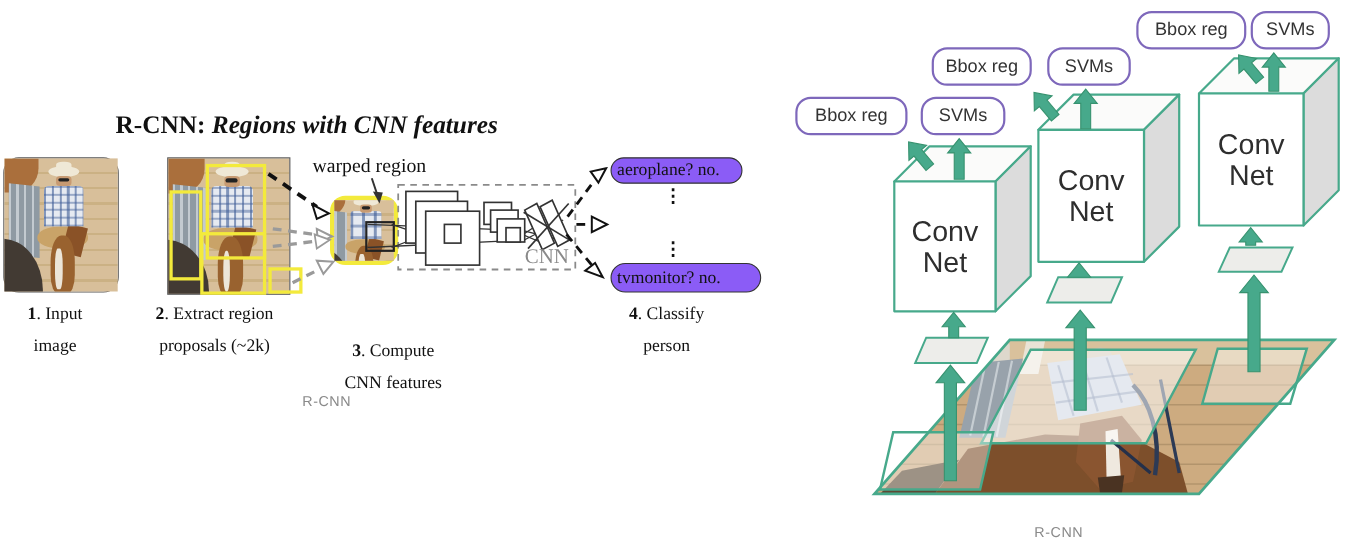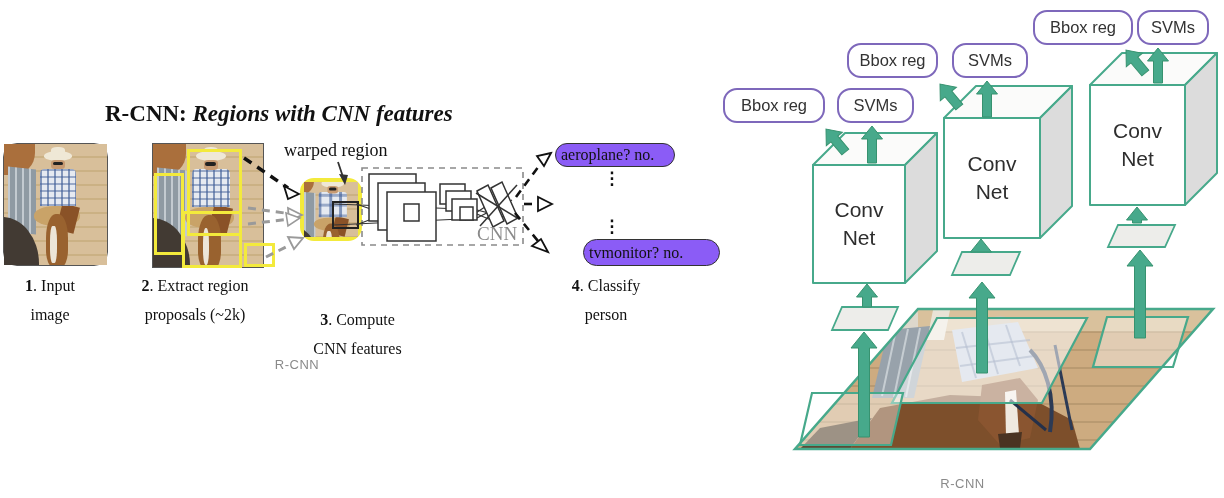--- a/index.html
+++ b/index.html
@@ -43,21 +43,21 @@
   .region-box{position:absolute;border:3px solid var(--yellow);box-sizing:border-box;}
   .warped-wrap{left:300px;top:178px;width:62px;height:63px;border:4px solid var(--yellow);box-sizing:border-box;}
   .warped-wrap .photo>div{}
   .photo--zoom{transform:scale(1.5);transform-origin:52% 24%;}
   .rf-square{position:absolute;left:28px;top:19px;width:23px;height:24px;border:2px solid #222;}
 
   
   .plabel{border:2.5px solid var(--purple);background:#fff;box-sizing:border-box;text-align:center;
           font-family:"Liberation Sans",sans-serif;font-size:16.5px;color:#333;
           display:flex;align-items:center;justify-content:center;}
-  .convtxt{font-family:"Liberation Sans",sans-serif;font-size:21px;line-height:28px;color:#2e2e2e;
+  .convtxt{font-family:"Liberation Sans",sans-serif;font-size:26px;line-height:28px;color:#2e2e2e;
            text-align:center;}
   svg{position:absolute;left:0;top:0;}
 </style>
 </head>
 <body>
 
 <div id="canvas">
 
   <div class="abs img-frame" style="left:3px;top:143px;width:103px;height:121px;">
     <div class="photo">
@@ -177,21 +177,21 @@
     <span class="em">Regions with CNN features</span>
   </div>
   <div class="abs warped-label">warped region</div>
   <div class="abs cnn-label">CNN</div>
 
   <div class="abs out-box" style="top:143px;width:120px;height:24px;">
     <span>aeroplane? no.</span>
     </div>
   <div class="abs dots" style="top:167px;">⋮</div>
   <div class="abs dots" style="top:215px;">⋮</div>
-  <div class="abs out-box" style="top:239px;width:137px;height:27px;margin-left:28px;">
+  <div class="abs out-box" style="top:239px;width:137px;height:27px;">
     <span>tvmonitor? no.</span>
     </div>
 
   <div class="abs step" style="left:0;width:100px;">
     <b>1</b><span>. Input</span><br>
     <span>image</span></div>
   <div class="abs step" style="left:125px;width:140px;">
     <b>2</b><span>. Extract region</span><br>
     <span>proposals (~2k)</span></div>
   <div class="abs step" style="left:285px;width:145px;margin-top:34px;">

